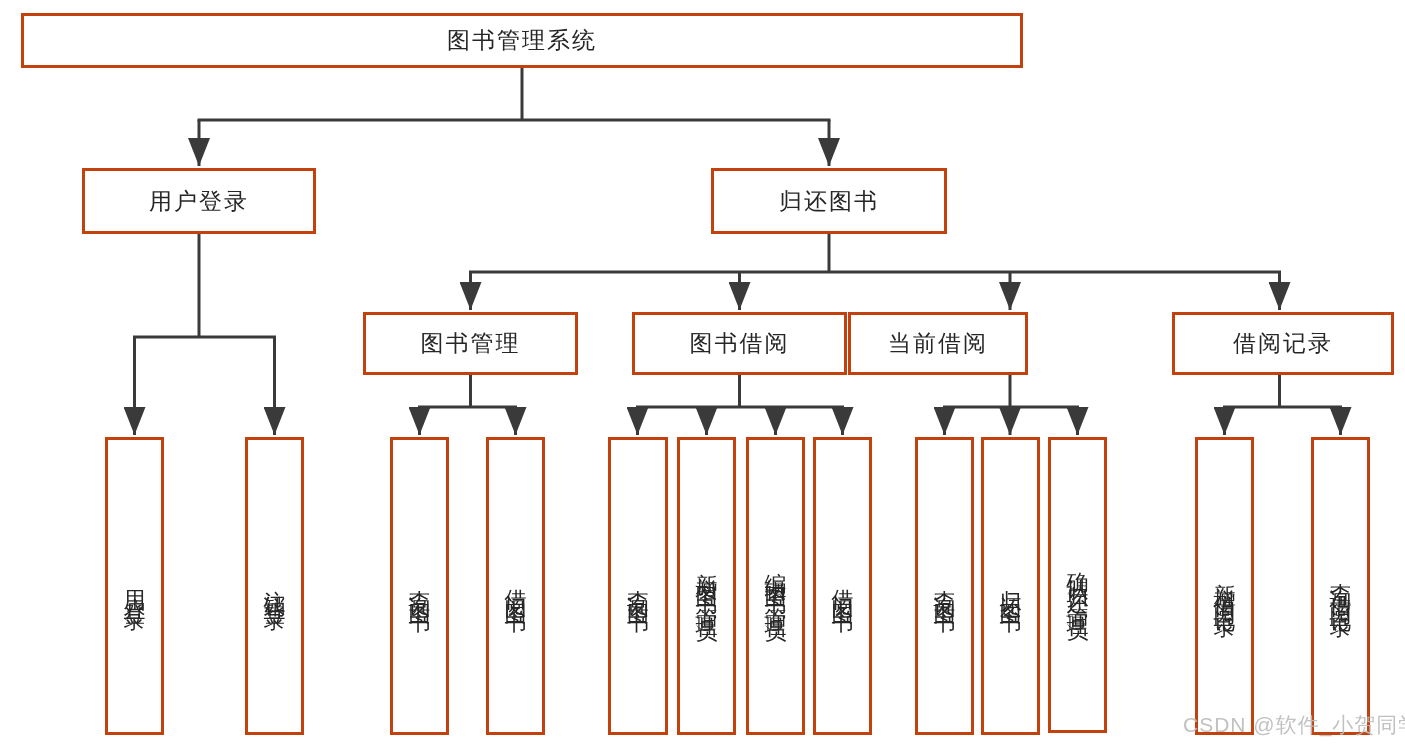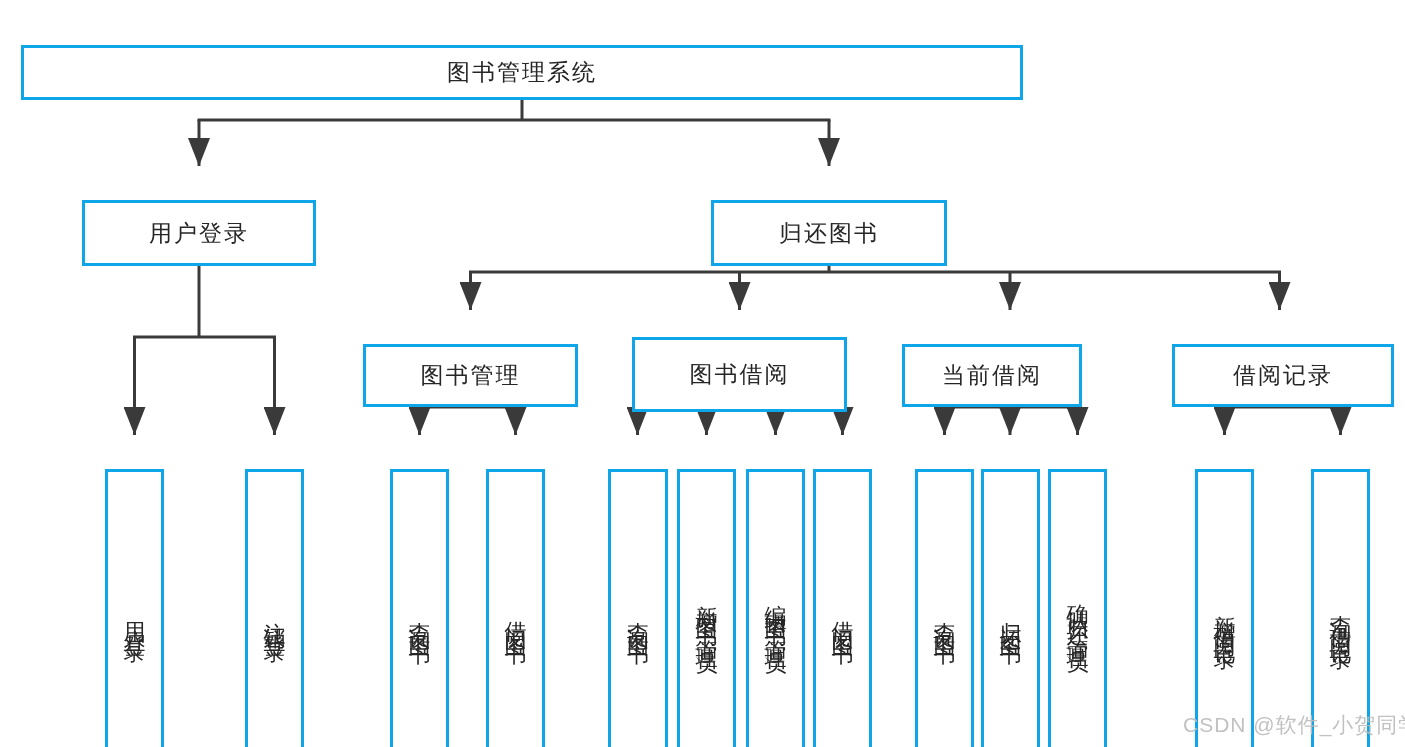--- a/index.html
+++ b/index.html
@@ -13,25 +13,24 @@
   }
   .connectors { position:absolute; left:0; top:0; z-index:1; }
   .connectors line { stroke:#3a3a3a; stroke-width:3; }
   .connectors line.bar { stroke-linecap:square; }
   .connectors polygon { fill:#3a3a3a; }
 
   .box {
     position:absolute;
     box-sizing:border-box;
     background:#ffffff;
-    border:3px solid #0ea5e9;
+    border:3px solid #c2410c;
     display:flex; align-items:center; justify-content:center;
     color:#262626;
     z-index:2;
-    margin-top:32px;
   }
   .box.h span {
     font-size:23px;
     font-weight:500;
     letter-spacing:2px;
     white-space:nowrap;
   }
   .box.v span {
     writing-mode:vertical-rl;
     text-orientation:mixed;
@@ -124,24 +123,24 @@
   <div class="box h" style="left:82px;top:168px;width:234px;height:66px">
     <span>用户登录</span>
   </div>
   <div class="box h" style="left:711px;top:168px;width:236px;height:66px">
     <span>归还图书</span>
   </div>
 
   <div class="box h" style="left:363px;top:312px;width:215px;height:63px">
     <span>图书管理</span>
   </div>
-  <div class="box h" style="left:632px;top:305px;width:215px;height:75px">
+  <div class="box h" style="left:632px;top:312px;width:215px;height:63px">
     <span>图书借阅</span>
   </div>
-  <div class="box h" style="left:902px;top:312px;width:180px;height:63px">
+  <div class="box h" style="left:848px;top:312px;width:180px;height:63px">
     <span>当前借阅</span>
   </div>
   <div class="box h" style="left:1172px;top:312px;width:222px;height:63px">
     <span>借阅记录</span>
   </div>
 
   <div class="box v" style="left:105px;top:437px;width:59px;height:298px">
     <span>用户登录</span>
   </div>
   <div class="box v" style="left:245px;top:437px;width:59px;height:298px">

